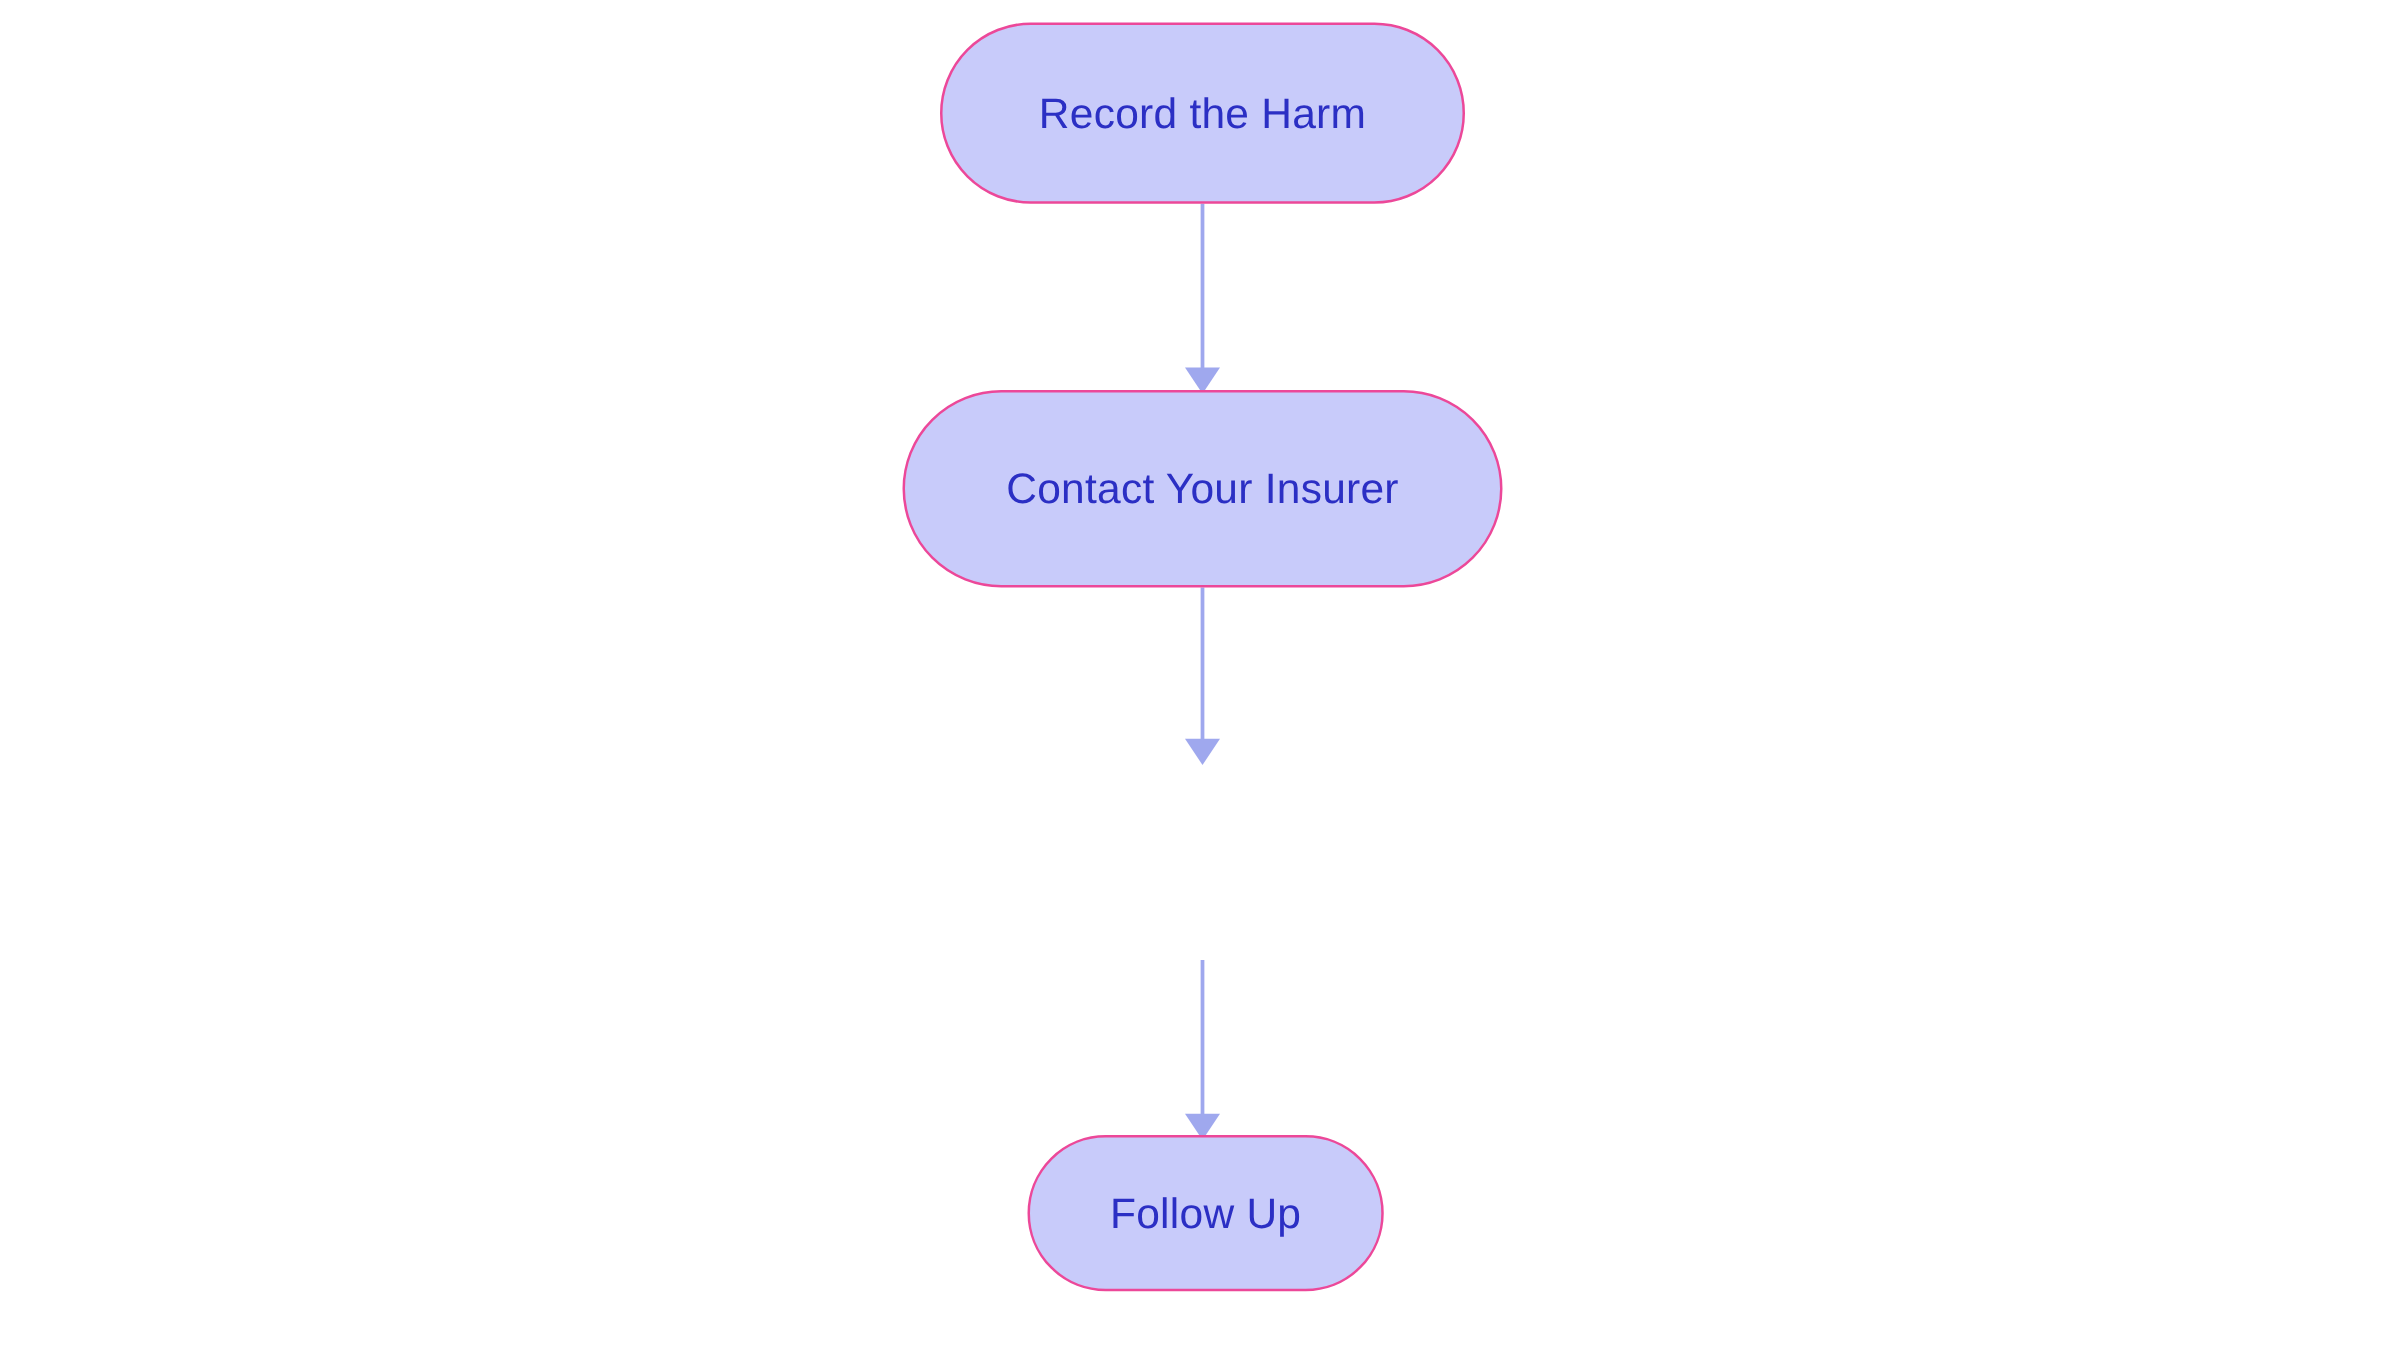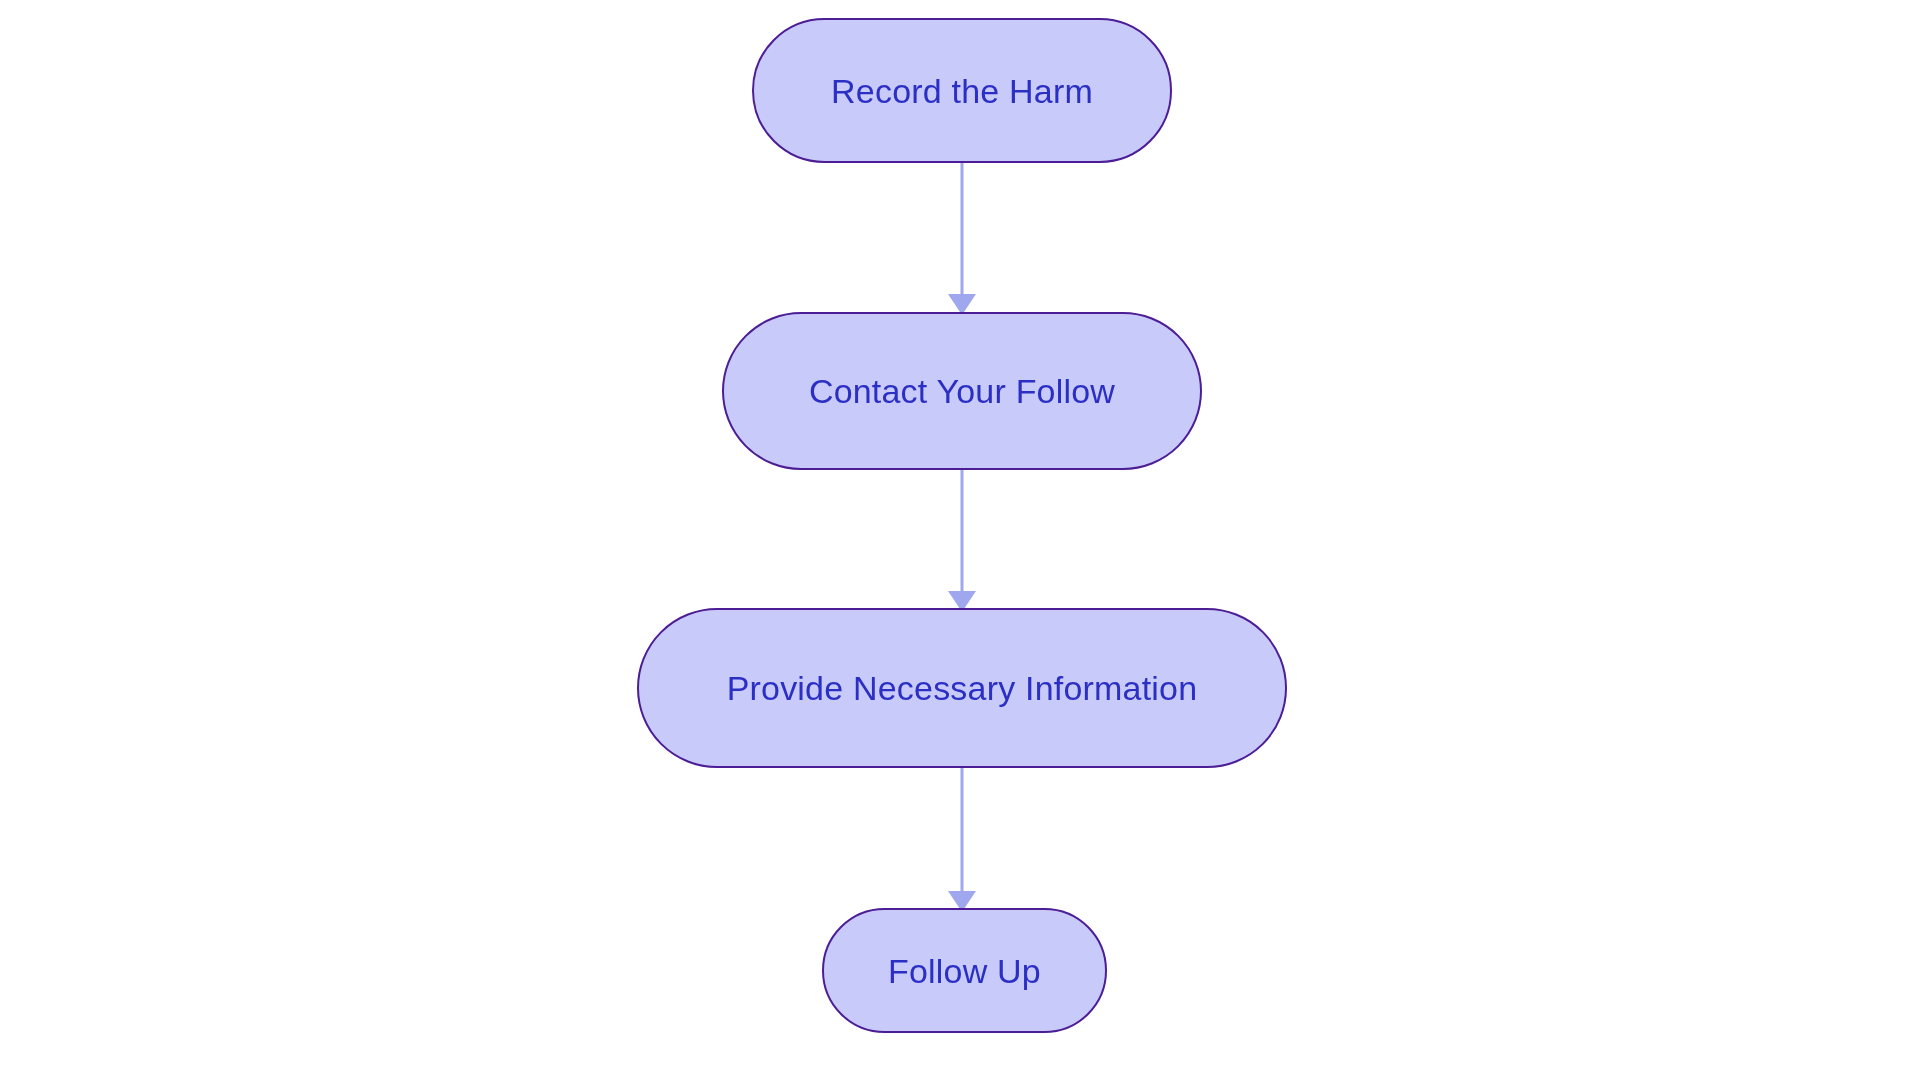--- a/index.html
+++ b/index.html
@@ -20,21 +20,21 @@
     height: 1083px;
     background: #ffffff;
   }
   .flow-node {
     position: absolute;
     box-sizing: border-box;
     display: flex;
     align-items: center;
     justify-content: center;
     background: #c8cbfa;
-    border: 2px solid #4c1d95;
+    border: 2px solid #ec4899;
     border-radius: 9999px;
     color: #2b2fc4;
     font-family: "Liberation Sans", sans-serif;
     font-weight: 400;
     white-space: nowrap;
     letter-spacing: 0.2px;
   }
   .flow-node .node-label {
     display: block;
     line-height: 1;
@@ -62,24 +62,21 @@
   <svg class="connector" style="left:932px; top:768px; width:60px; height:144px;" viewBox="0 0 60 144" xmlns="http://www.w3.org/2000/svg">
     <line x1="30" y1="0" x2="30" y2="125" stroke="#9fa8ee" stroke-width="3"></line>
     <polygon points="16,123 44,123 30,144" fill="#9fa8ee"></polygon>
   </svg>
 
   <div class="flow-node" style="left:752px; top:18px; width:420px; height:145px; font-size:34px;">
     <span class="node-label">Record the Harm</span>
   </div>
 
   <div class="flow-node" style="left:722px; top:312px; width:480px; height:158px; font-size:34px;">
-    <span class="node-label">Contact Your Follow</span>
+    <span class="node-label">Contact Your Insurer</span>
   </div>
 
-  <div class="flow-node" style="left:637px; top:608px; width:650px; height:160px; font-size:34px;">
-    <span class="node-label">Provide Necessary Information</span>
-  </div>
 
   <div class="flow-node" style="left:822px; top:908px; width:285px; height:125px; font-size:34px;">
     <span class="node-label">Follow Up</span>
   </div>
 
 </div>
 
 </body></html>

